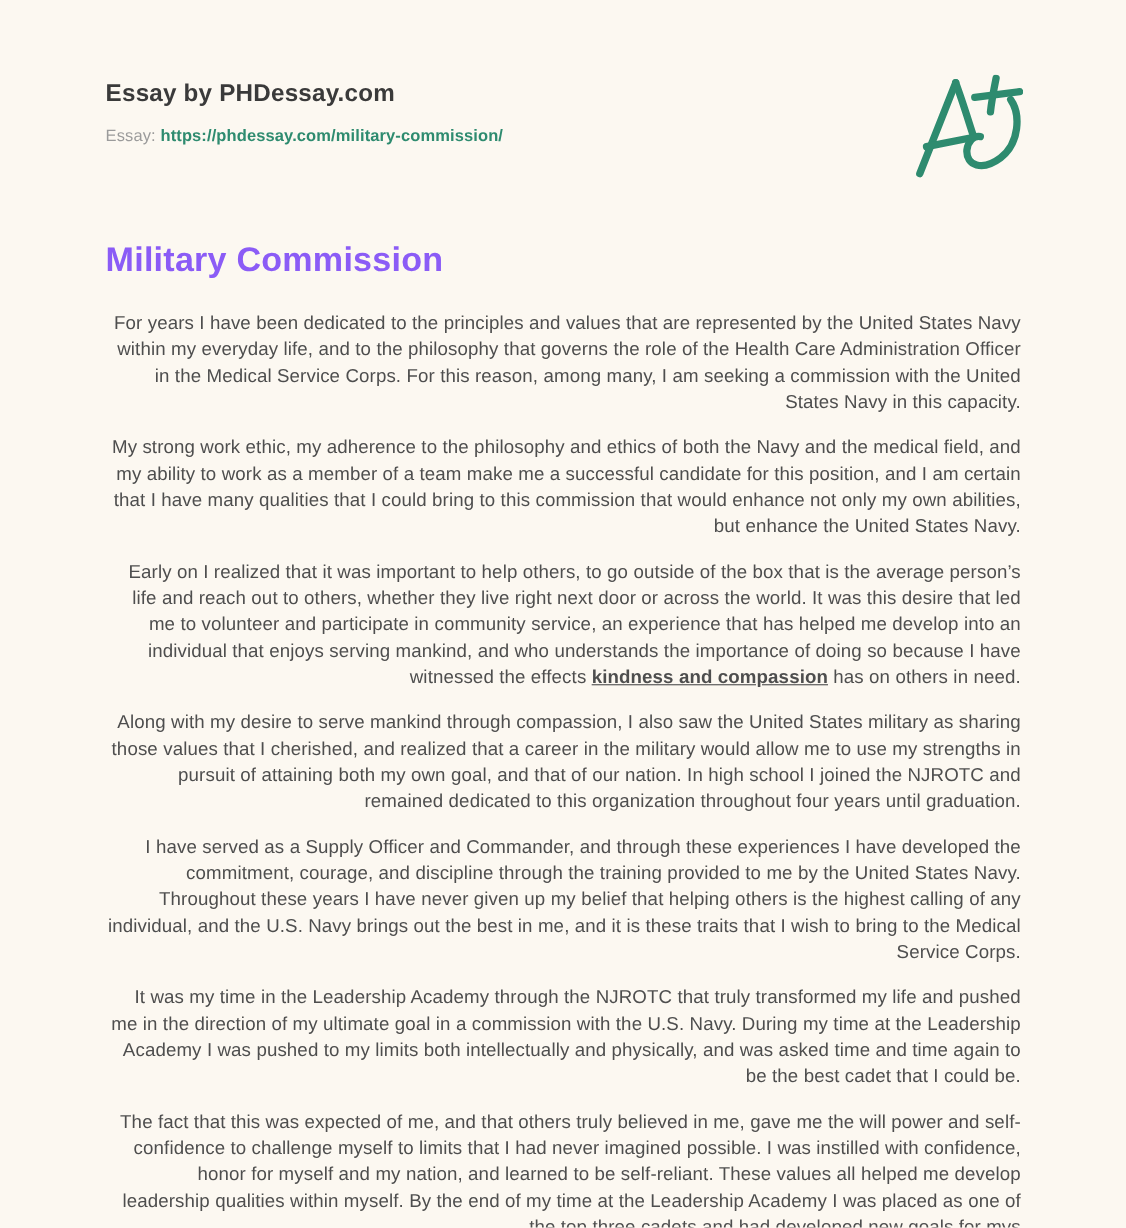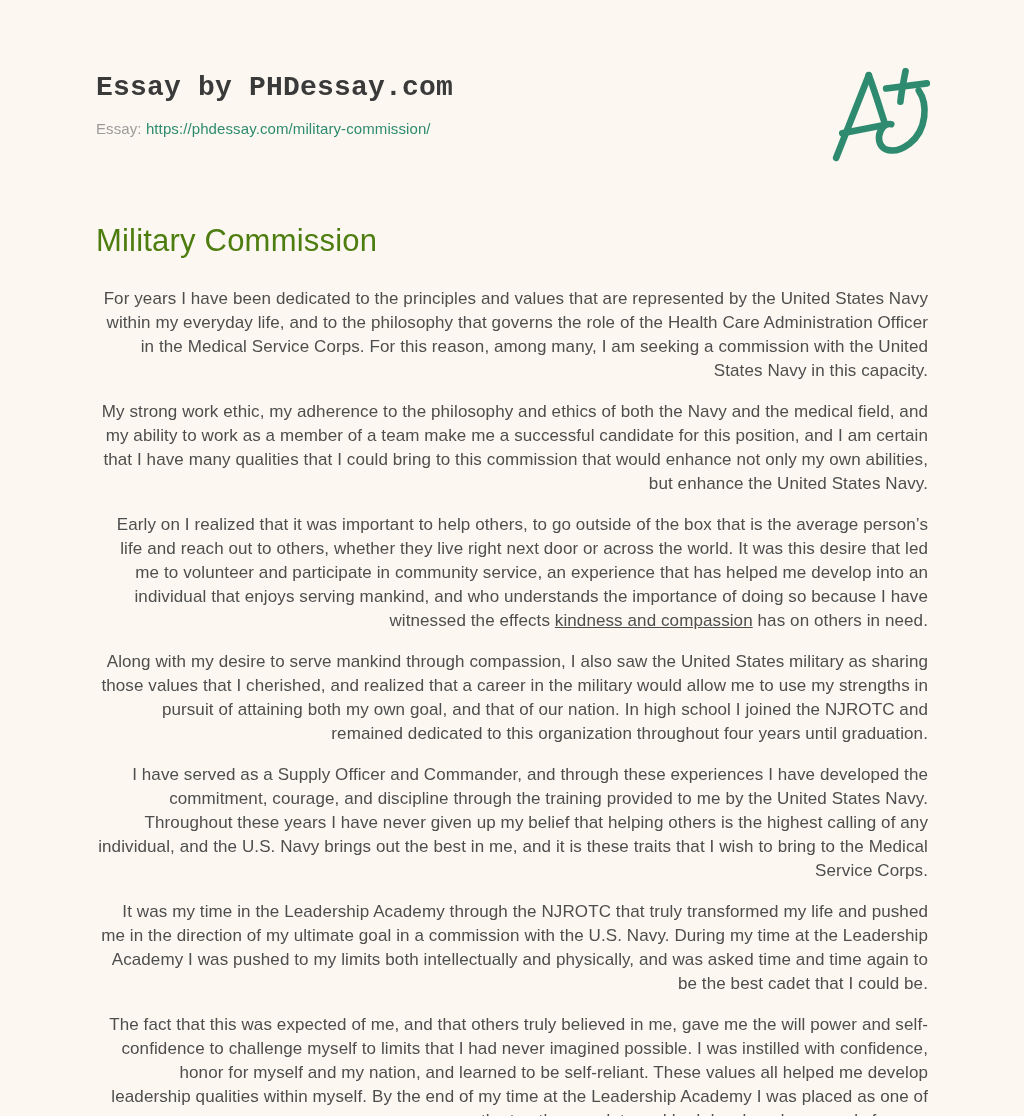--- a/index.html
+++ b/index.html
@@ -13,68 +13,69 @@
     font-family: "Liberation Sans", sans-serif;
     overflow: hidden;
   }
   .container {
     position: relative;
     padding: 72px 96px 0 96px;
     box-sizing: border-box;
     width: 1024px;
   }
   .brand-title {
-    font-size: 28px;
+    font-size: 22px;
     font-weight: 700;
     color: #3a3a3a;
     letter-spacing: 0.2px;
     margin: 0;
-    font-family: Liberation Mono, monospace;
   }
   .source-line {
     margin-top: 17px;
     font-size: 15px;
     color: #9b9b9b;
     letter-spacing: 0.1px;
   }
   .source-link {
     color: #2e8b6f;
     text-decoration: none;
     cursor: pointer;
+    font-weight: bold;
   }
   .logo {
     position: absolute;
     top: 68px;
     right: 94px;
     width: 102px;
     height: 94px;
   }
   .article-title {
     margin: 86px 0 0 0;
     font-size: 31px;
-    font-weight: 400;
-    color: #4d7c0f;
+    font-weight: 700;
+    color: #8b5cf6;
     letter-spacing: 0.2px;
   }
   .essay {
     margin-top: 28px;
   }
   .essay p {
     font-size: 17px;
     line-height: 24px;
     color: #4e4e4e;
     letter-spacing: 0.1px;
     margin: 0 0 17px 0;
     max-width: 832px;
     text-align: right;
   }
   .inline-link {
     color: #4e4e4e;
     text-decoration: underline;
     cursor: pointer;
+    font-weight: bold;
   }
 </style>
 </head>
 <body>
 
 <div class="container">
 
   <div>
     <h1 class="brand-title">Essay by PHDessay.com</h1>
     <div class="source-line">

